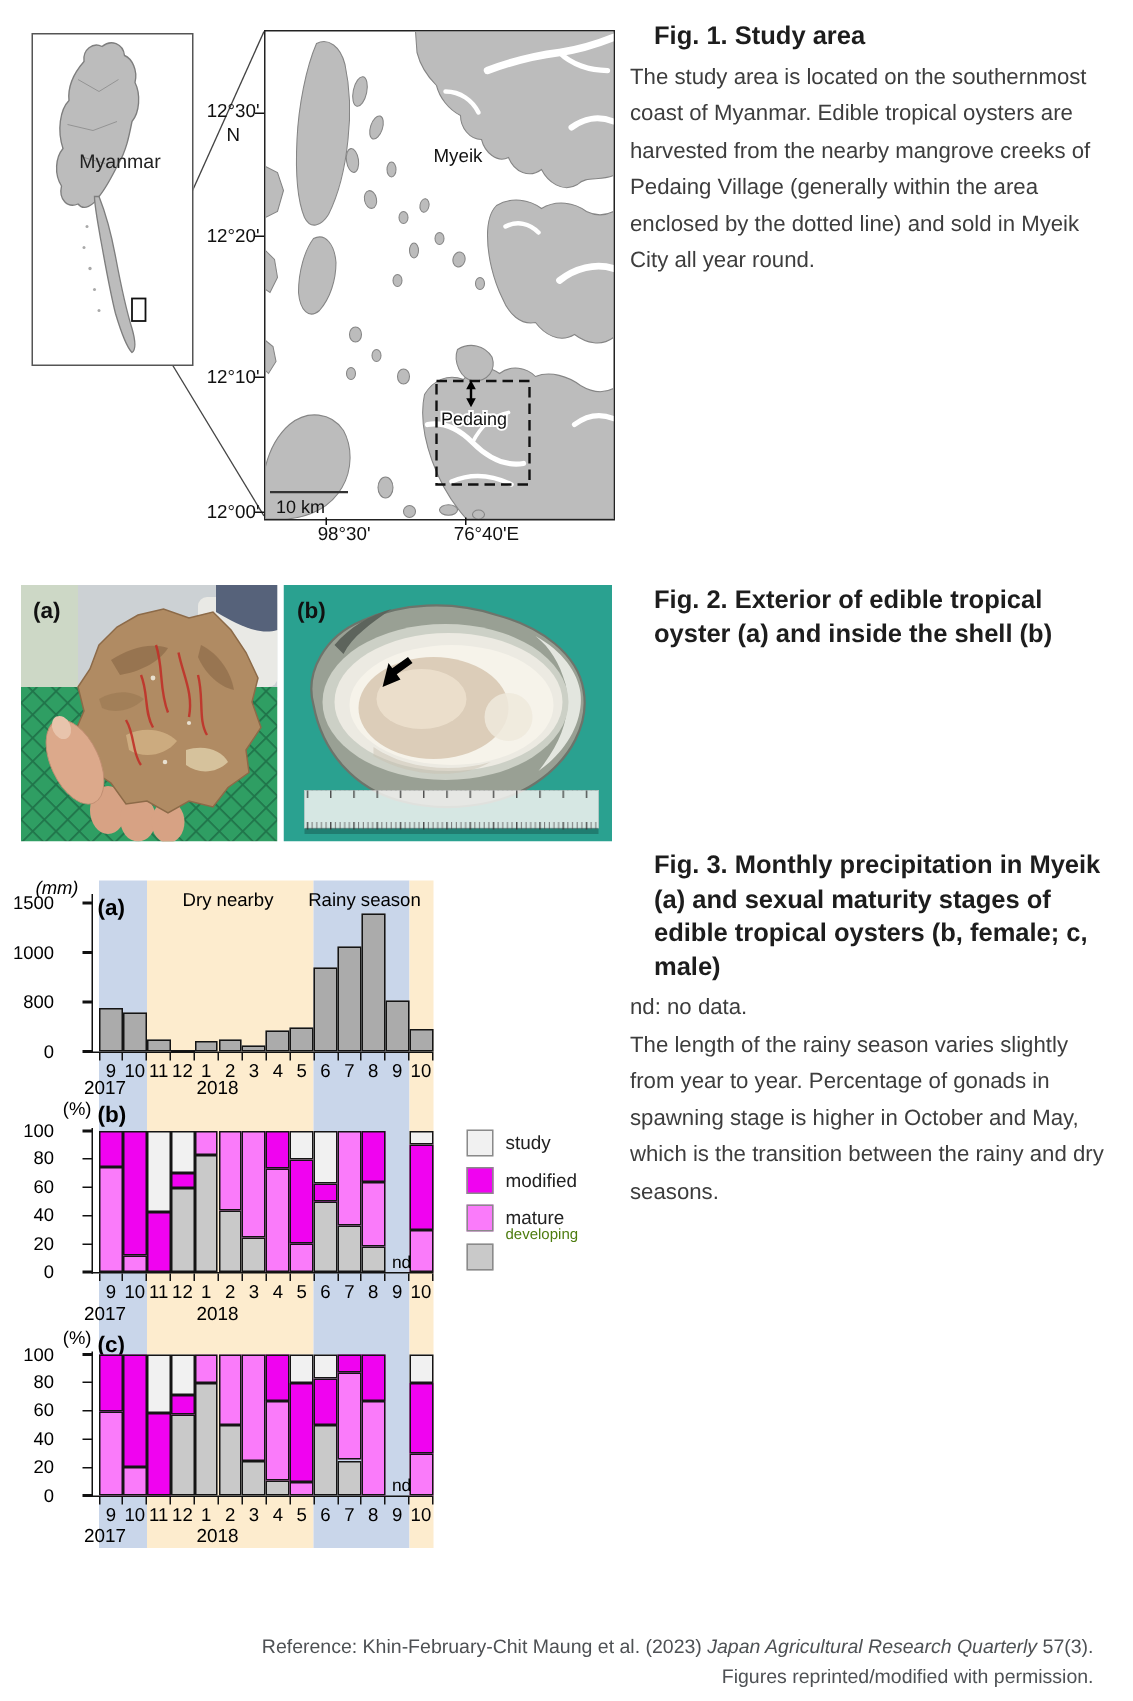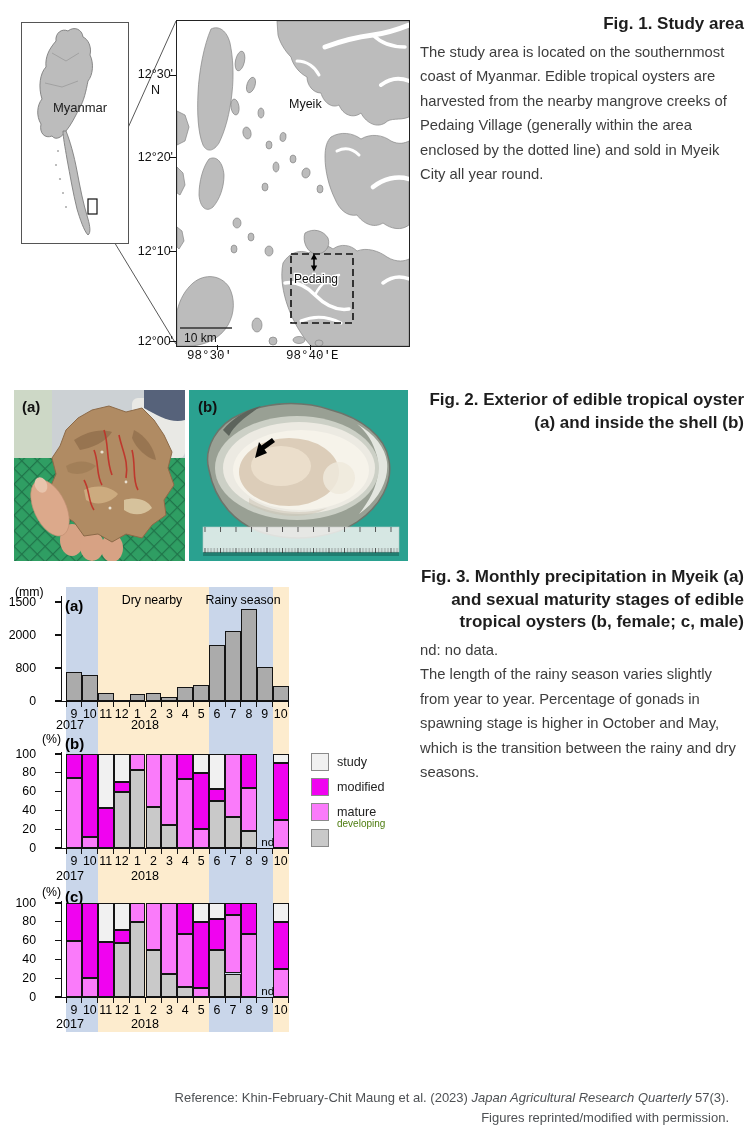--- a/index.html
+++ b/index.html
@@ -1,25 +1,25 @@
 <!DOCTYPE html>
 <html><head>
 <meta charset="utf-8">
 <style>
   html,body{margin:0;padding:0;background:#fff;}
   .page{position:relative;width:755px;height:1134px;background:#fff;overflow:hidden;
         font-family:"Liberation Sans",sans-serif;}
   .abs{position:absolute;}
   svg text{font-family:"Liberation Sans",sans-serif;}
   .cap{position:absolute;left:420px;width:324px;}
-  .cap h2{margin:0 0 4px 0;font-size:17px;line-height:22.5px;font-weight:700;color:#1d1d1d;text-align:right;}
+  .cap h2{margin:0 0 4px 16px;font-size:17px;line-height:22.5px;font-weight:700;color:#1d1d1d;}
   .cap p{margin:0;font-size:14.8px;line-height:24.6px;color:#3d3d3d;}
   .maplabel{position:absolute;font-size:12.5px;color:#111;}
   .r{text-align:right;}
-  .c{text-align:left;font-family:Liberation Mono, monospace;}
+  .c{text-align:right;}
   .tickmark{position:absolute;background:#111;}
   .mapbox{position:absolute;background:#fff;}
   .ref{position:absolute;right:26px;top:1088px;text-align:right;font-size:13px;line-height:20px;color:#4e5154;}
   .ref .it{font-style:italic;}
 </style>
 </head>
 <body>
 
 <div class="page">
 
@@ -111,21 +111,21 @@
   <div class="maplabel r" style="left:113px;top:67px;width:60px">12°30'</div>
   <div class="maplabel r" style="left:106px;top:83px;width:54px">N</div>
   <div class="maplabel r" style="left:113px;top:150px;width:60px">12°20'</div>
   <div class="maplabel r" style="left:113px;top:244px;width:60px">12°10'</div>
   <div class="maplabel r" style="left:113px;top:334px;width:60px">12°00'</div>
   <div class="tickmark" style="left:170px;top:74.5px;width:6px;height:1.2px"></div>
   <div class="tickmark" style="left:170px;top:156.5px;width:6px;height:1.2px"></div>
   <div class="tickmark" style="left:170px;top:250.5px;width:6px;height:1.2px"></div>
   <div class="tickmark" style="left:170px;top:341px;width:6px;height:1.2px"></div>
   <div class="maplabel c" style="left:187px;top:349px;width:60px">98°30'</div>
-  <div class="maplabel c" style="left:286px;top:349px;width:60px">98°40'E</div>
+  <div class="maplabel c" style="left:286px;top:349px;width:60px">76°40'E</div>
   <div class="tickmark" style="left:216.5px;top:345px;width:1.2px;height:5px"></div>
   <div class="tickmark" style="left:309.5px;top:345px;width:1.2px;height:5px"></div>
 
   <div class="cap" style="top:13px">
     <h2>Fig. 1. Study area</h2>
     <p>The study area is located on the southernmost coast of Myanmar. Edible tropical oysters are harvested from the nearby mangrove creeks of Pedaing Village (generally within the area enclosed by the dotted line) and sold in Myeik City all year round.</p>
   </div>
 
   <div class="abs" style="left:14px;top:390px;width:171px;height:171px">
     <svg width="171" height="171" viewBox="0 0 171 171">
@@ -205,29 +205,29 @@
 
   <div class="cap" style="top:389px">
     <h2>Fig. 2. Exterior of edible tropical oyster (a) and inside the shell (b)</h2>
   </div>
 
   <div class="abs" style="left:0;top:0;width:755px;height:1134px" id="chart-layer">
       <div style="position: absolute; left: 66px; top: 587px; width: 31.8px; height: 445px; background: rgb(201, 214, 234);"></div>
       <div style="position: absolute; left: 97.8px; top: 587px; width: 111.3px; height: 445px; background: rgb(253, 236, 206);"></div>
       <div style="position: absolute; left: 209.1px; top: 587px; width: 63.6px; height: 445px; background: rgb(201, 214, 234);"></div>
       <div style="position: absolute; left: 272.7px; top: 587px; width: 15.9px; height: 445px; background: rgb(253, 236, 206);"></div>
-      <div style="position: absolute; left: 15px; width: 46px; top: 586px; text-align: left; font-size: 12.3px; color: rgb(0, 0, 0); line-height: 13px;">(mm)</div>
+      <div style="position: absolute; left: 15px; width: 46px; top: 586px; text-align: center; font-size: 12.3px; color: rgb(0, 0, 0); line-height: 13px; font-style: italic;">(mm)</div>
       <div style="position: absolute; left: 65px; top: 597px; font-size: 15px; font-weight: 700; color: rgb(0, 0, 0);">(a)</div>
       <div style="position: absolute; left: 61px; top: 596px; width: 1.3px; height: 106px; background: rgb(17, 17, 17);"></div>
       <div style="position: absolute; left: 54.5px; top: 700.4px; width: 7px; height: 1.2px; background: rgb(17, 17, 17);"></div>
       <div style="position: absolute; left: 0px; width: 36px; top: 694.5px; text-align: right; font-size: 12.3px; color: rgb(0, 0, 0); line-height: 13px;">0</div>
       <div style="position: absolute; left: 54.5px; top: 667.4px; width: 7px; height: 1.2px; background: rgb(17, 17, 17);"></div>
       <div style="position: absolute; left: 0px; width: 36px; top: 661.5px; text-align: right; font-size: 12.3px; color: rgb(0, 0, 0); line-height: 13px;">800</div>
       <div style="position: absolute; left: 54.5px; top: 634.4px; width: 7px; height: 1.2px; background: rgb(17, 17, 17);"></div>
-      <div style="position: absolute; left: 0px; width: 36px; top: 628.5px; text-align: right; font-size: 12.3px; color: rgb(0, 0, 0); line-height: 13px;">2000</div>
+      <div style="position: absolute; left: 0px; width: 36px; top: 628.5px; text-align: right; font-size: 12.3px; color: rgb(0, 0, 0); line-height: 13px;">1000</div>
       <div style="position: absolute; left: 54.5px; top: 601.4px; width: 7px; height: 1.2px; background: rgb(17, 17, 17);"></div>
       <div style="position: absolute; left: 0px; width: 36px; top: 595.5px; text-align: right; font-size: 12.3px; color: rgb(0, 0, 0); line-height: 13px;">1500</div>
       <div style="position: absolute; left: 61px; top: 701px; width: 228.3px; height: 1.3px; background: rgb(17, 17, 17);"></div>
       <div style="position: absolute; left: 65.5px; top: 702.3px; width: 1.1px; height: 4.3px; background: rgb(17, 17, 17);"></div>
       <div style="position: absolute; left: 81.4px; top: 702.3px; width: 1.1px; height: 4.3px; background: rgb(17, 17, 17);"></div>
       <div style="position: absolute; left: 97.3px; top: 702.3px; width: 1.1px; height: 4.3px; background: rgb(17, 17, 17);"></div>
       <div style="position: absolute; left: 113.2px; top: 702.3px; width: 1.1px; height: 4.3px; background: rgb(17, 17, 17);"></div>
       <div style="position: absolute; left: 129.1px; top: 702.3px; width: 1.1px; height: 4.3px; background: rgb(17, 17, 17);"></div>
       <div style="position: absolute; left: 145px; top: 702.3px; width: 1.1px; height: 4.3px; background: rgb(17, 17, 17);"></div>
       <div style="position: absolute; left: 160.9px; top: 702.3px; width: 1.1px; height: 4.3px; background: rgb(17, 17, 17);"></div>

